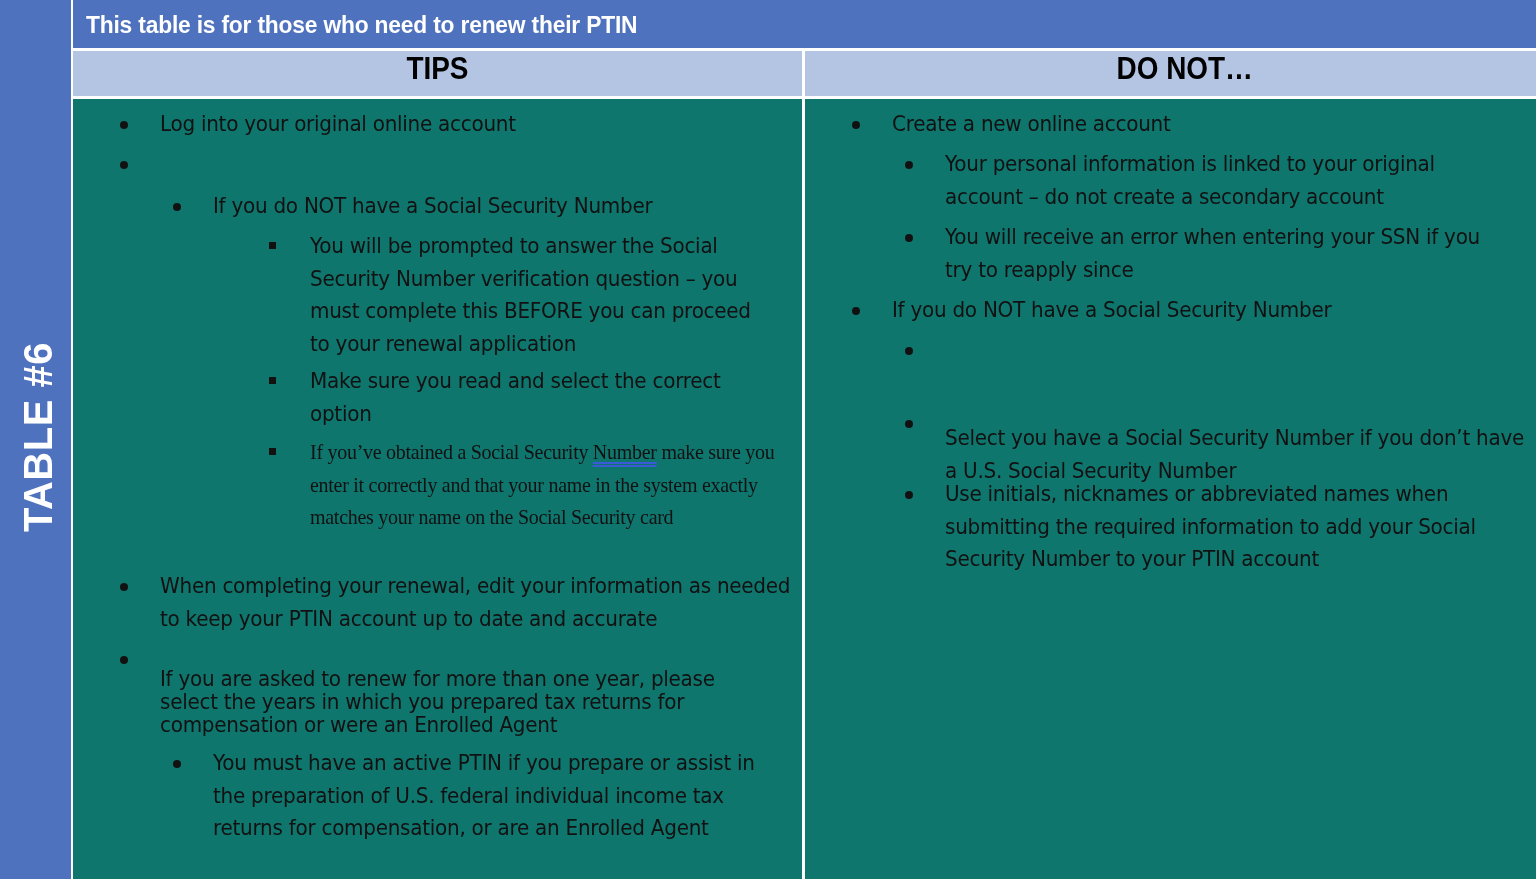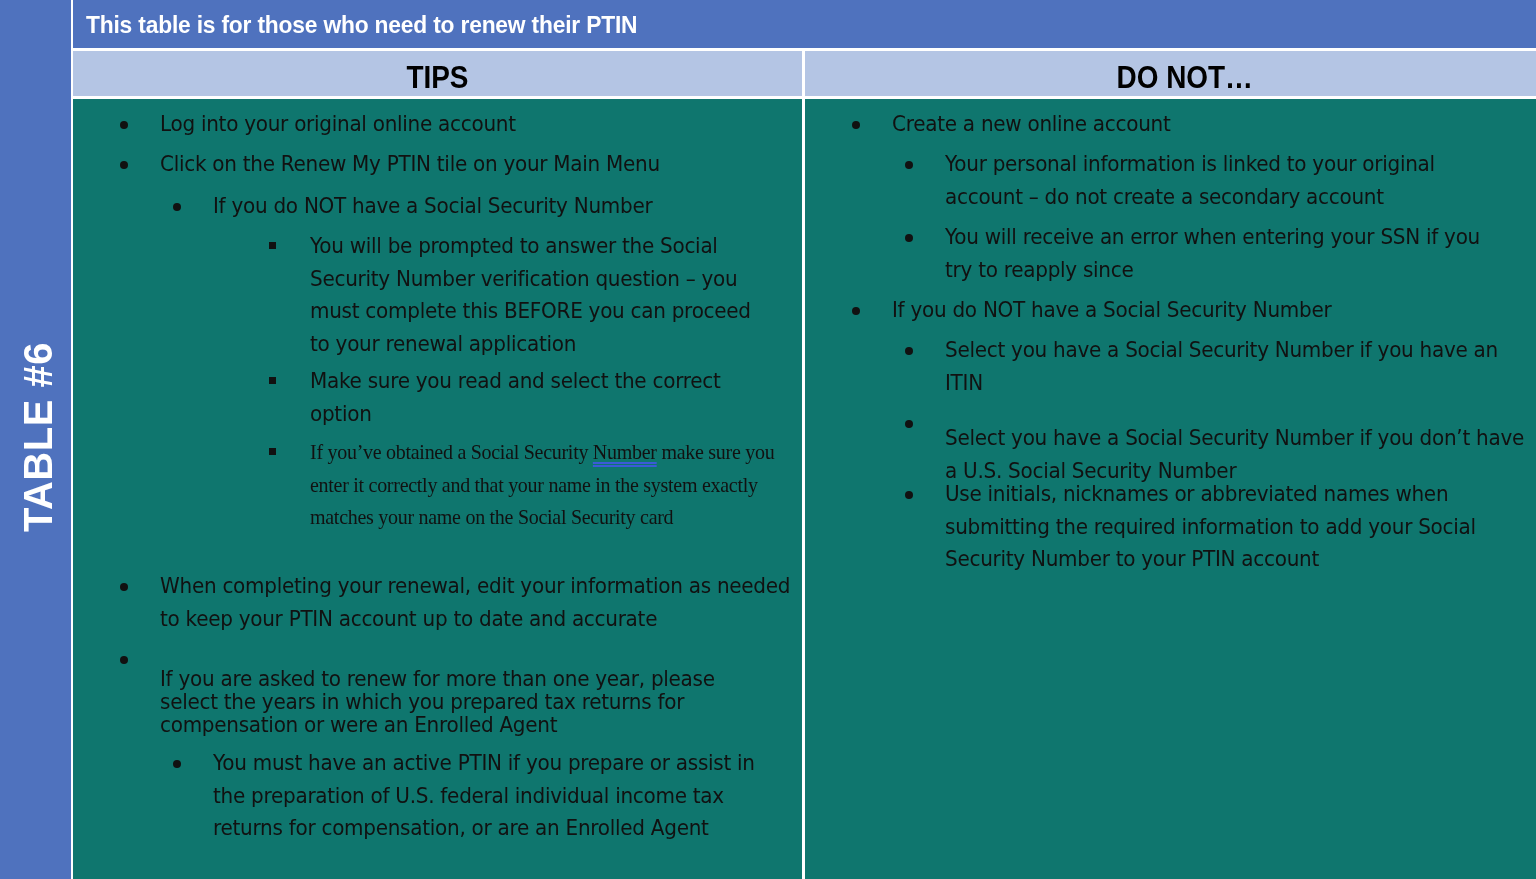--- a/index.html
+++ b/index.html
@@ -39,21 +39,21 @@
       font-weight: bold;
       font-size: 24px;
       letter-spacing: -0.2px;
       transform: scaleX(0.95);
       transform-origin: left center;
       white-space: nowrap;
     }
     .col-header {
       position: absolute; top: 51px; height: 45px;
       background: #b4c5e4;
-      display: flex; align-items: flex-end; justify-content: center;
+      display: flex; align-items: flex-start; justify-content: center;
       color: #000000;
       font-family: "Liberation Sans", sans-serif;
       font-weight: bold;
       font-size: 31px;
     }
     .col-header span { transform: scaleX(0.9); display: inline-block; }
     .col-header.tips { left: 73px; width: 729px; }
     .col-header.donot { left: 805px; width: 731px; padding-left: 28px; }
 
     .col-body {
@@ -108,23 +108,20 @@
 </div>
 
 <div class="col-body tips">
 
   <div class="bullet" style="left:47px; top:22px;"></div>
   <div class="item" style="left:87px; top:9px; width:630px;">
     <span class="txt">Log into your original online account</span>
   </div>
 
   <div class="bullet" style="left:47px; top:62px;"></div>
-  <div class="item" style="left:87px; top:49px; width:630px;">
-    <span class="txt">Click on the Renew My PTIN tile on your Main Menu</span>
-  </div>
 
   <div class="bullet" style="left:100px; top:104px;"></div>
   <div class="item" style="left:140px; top:91px; width:580px;">
     <span class="txt">If you do NOT have a Social Security Number</span>
   </div>
 
   <div class="bullet square" style="left:196px; top:143px;"></div>
   <div class="item" style="left:237px; top:131px; width:464px;">
     <span class="txt">You will be prompted to answer the Social Security Number verification question – you must complete this BEFORE you can proceed to your renewal application</span>
   </div>
@@ -171,23 +168,20 @@
   <div class="item" style="left:140px; top:122px; width:560px;">
     <span class="txt">You will receive an error when entering your SSN if you try to reapply since</span>
   </div>
 
   <div class="bullet" style="left:47px; top:208px;"></div>
   <div class="item" style="left:87px; top:195px; width:630px;">
     <span class="txt">If you do NOT have a Social Security Number</span>
   </div>
 
   <div class="bullet" style="left:100px; top:248px;"></div>
-  <div class="item" style="left:140px; top:235px; width:572px;">
-    <span class="txt">Select you have a Social Security Number if you have an ITIN</span>
-  </div>
 
   <div class="bullet" style="left:100px; top:321px;"></div>
   <div class="item" style="left:140px; top:323px; width:580px;">
     <span class="txt">Select you have a Social Security Number if you don’t have a U.S. Social Security Number</span>
   </div>
 
   <div class="bullet" style="left:100px; top:392px;"></div>
   <div class="item" style="left:140px; top:379px; width:560px;">
     <span class="txt">Use initials, nicknames or abbreviated names when submitting the required information to add your Social Security Number to your PTIN account</span>
   </div>

